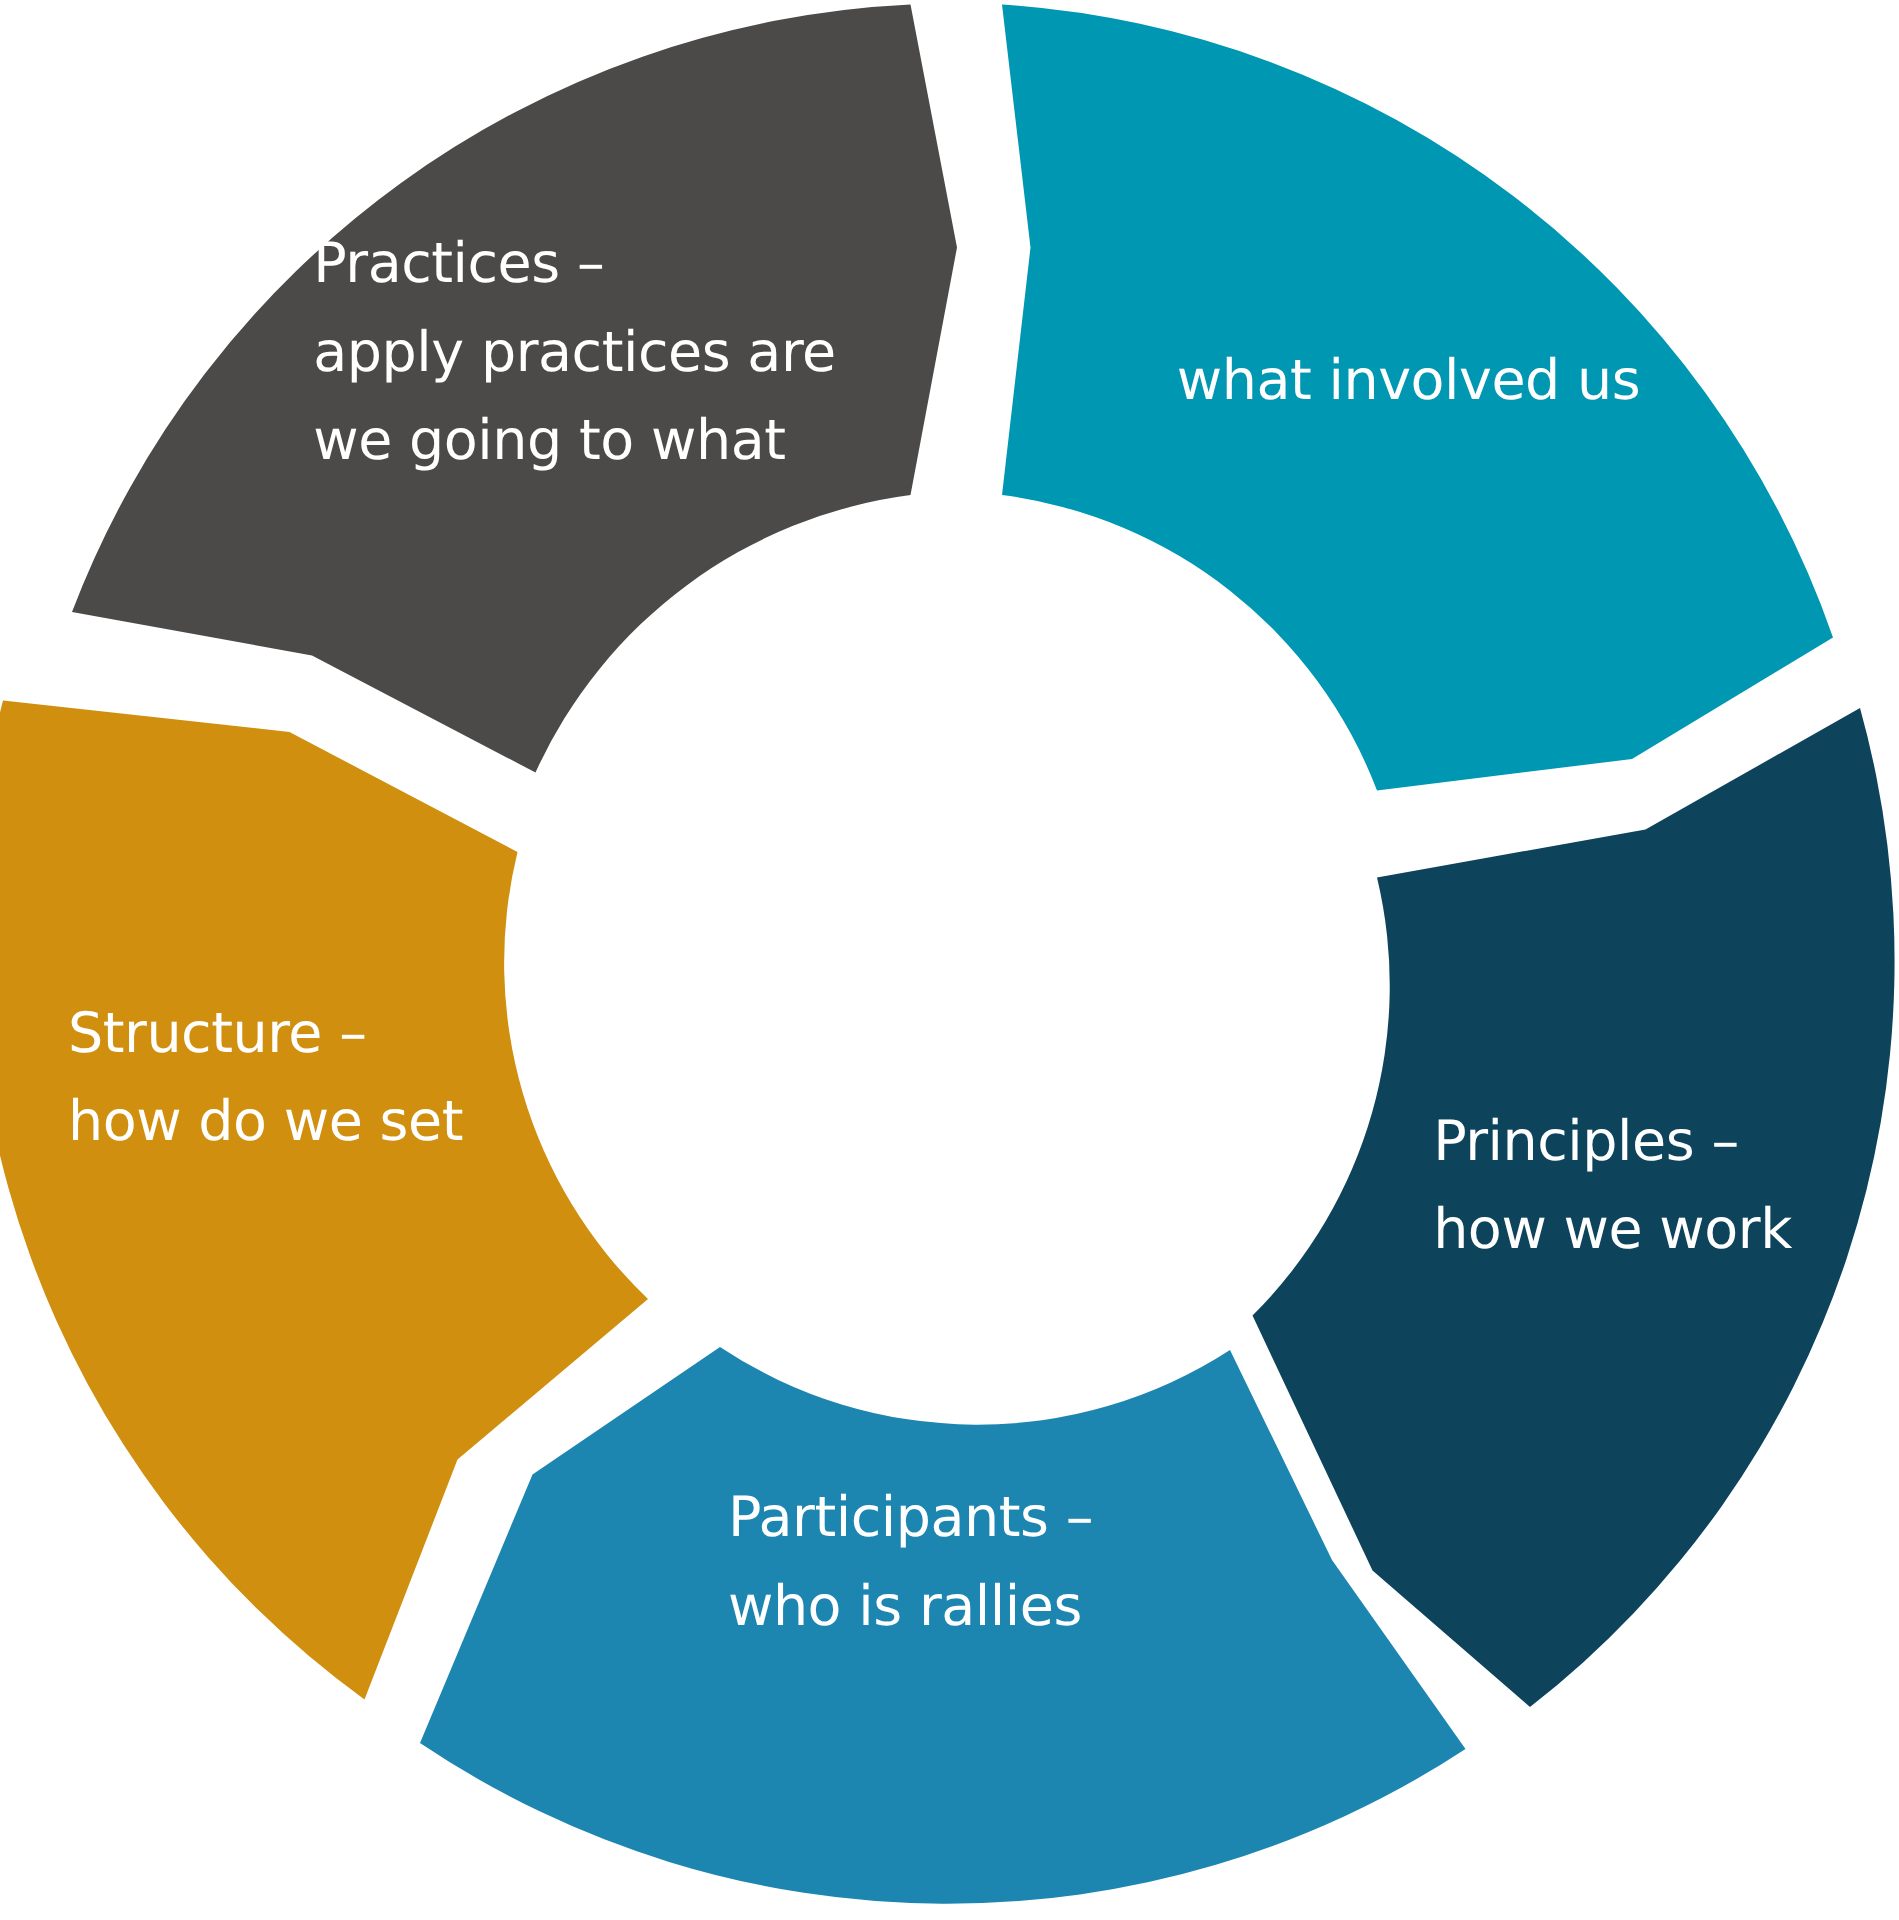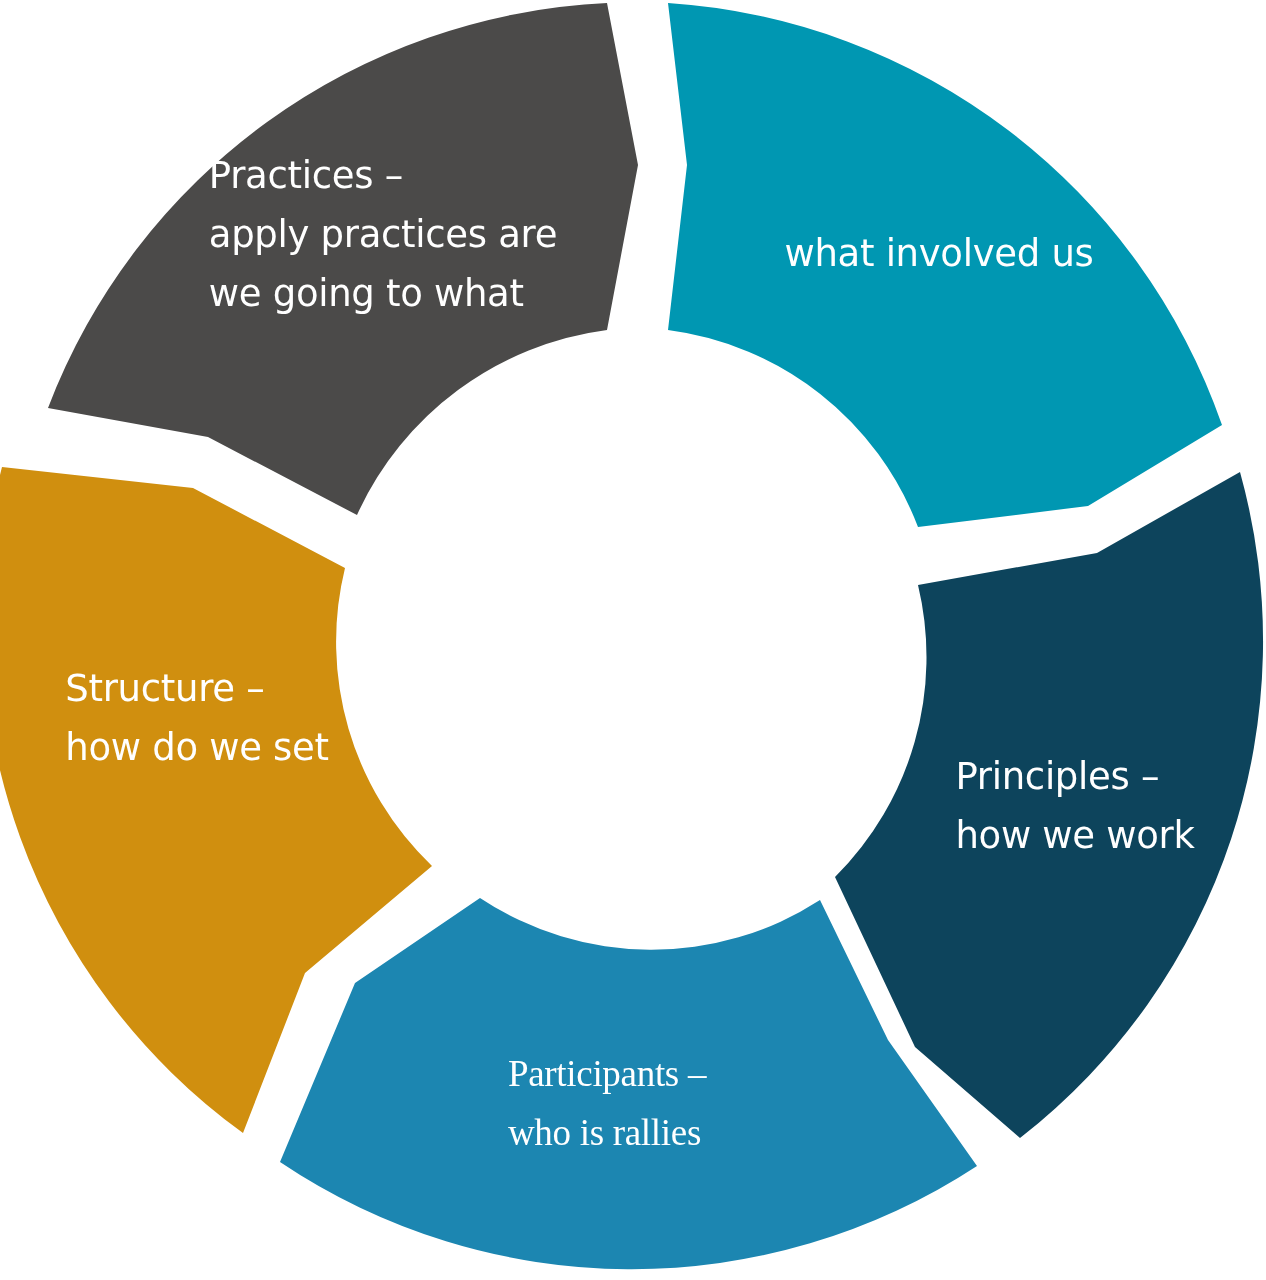--- a/index.html
+++ b/index.html
@@ -54,27 +54,27 @@
   <div class="seg-label" style="left: 383px; top: 146px;">
     <span>Practices –</span>
     <span>apply practices are</span>
     <span>we going to what</span>
   </div>
 
   <div class="seg-label" style="left: 939px; top: 224px;">
     <span>what involved us</span>
   </div>
 
-  <div class="seg-label" style="left: 1075px; top: 731px; margin-top: 16px;">
+  <div class="seg-label" style="left: 1075px; top: 731px;">
     <span>Principles –</span>
     <span>how we work</span>
   </div>
 
-  <div class="seg-label" style="left: 607px; top: 1044px; font-family: Liberation Serif, serif;">
+  <div class="seg-label" style="left: 607px; top: 982px;">
     <span>Participants –</span>
     <span>who is rallies</span>
   </div>
 
-  <div class="seg-label" style="left: 177px; top: 659px; margin-left: 20px;">
+  <div class="seg-label" style="left: 177px; top: 659px;">
     <span>Structure –</span>
     <span>how do we set</span>
   </div>
 </div>
 
 </body></html>

